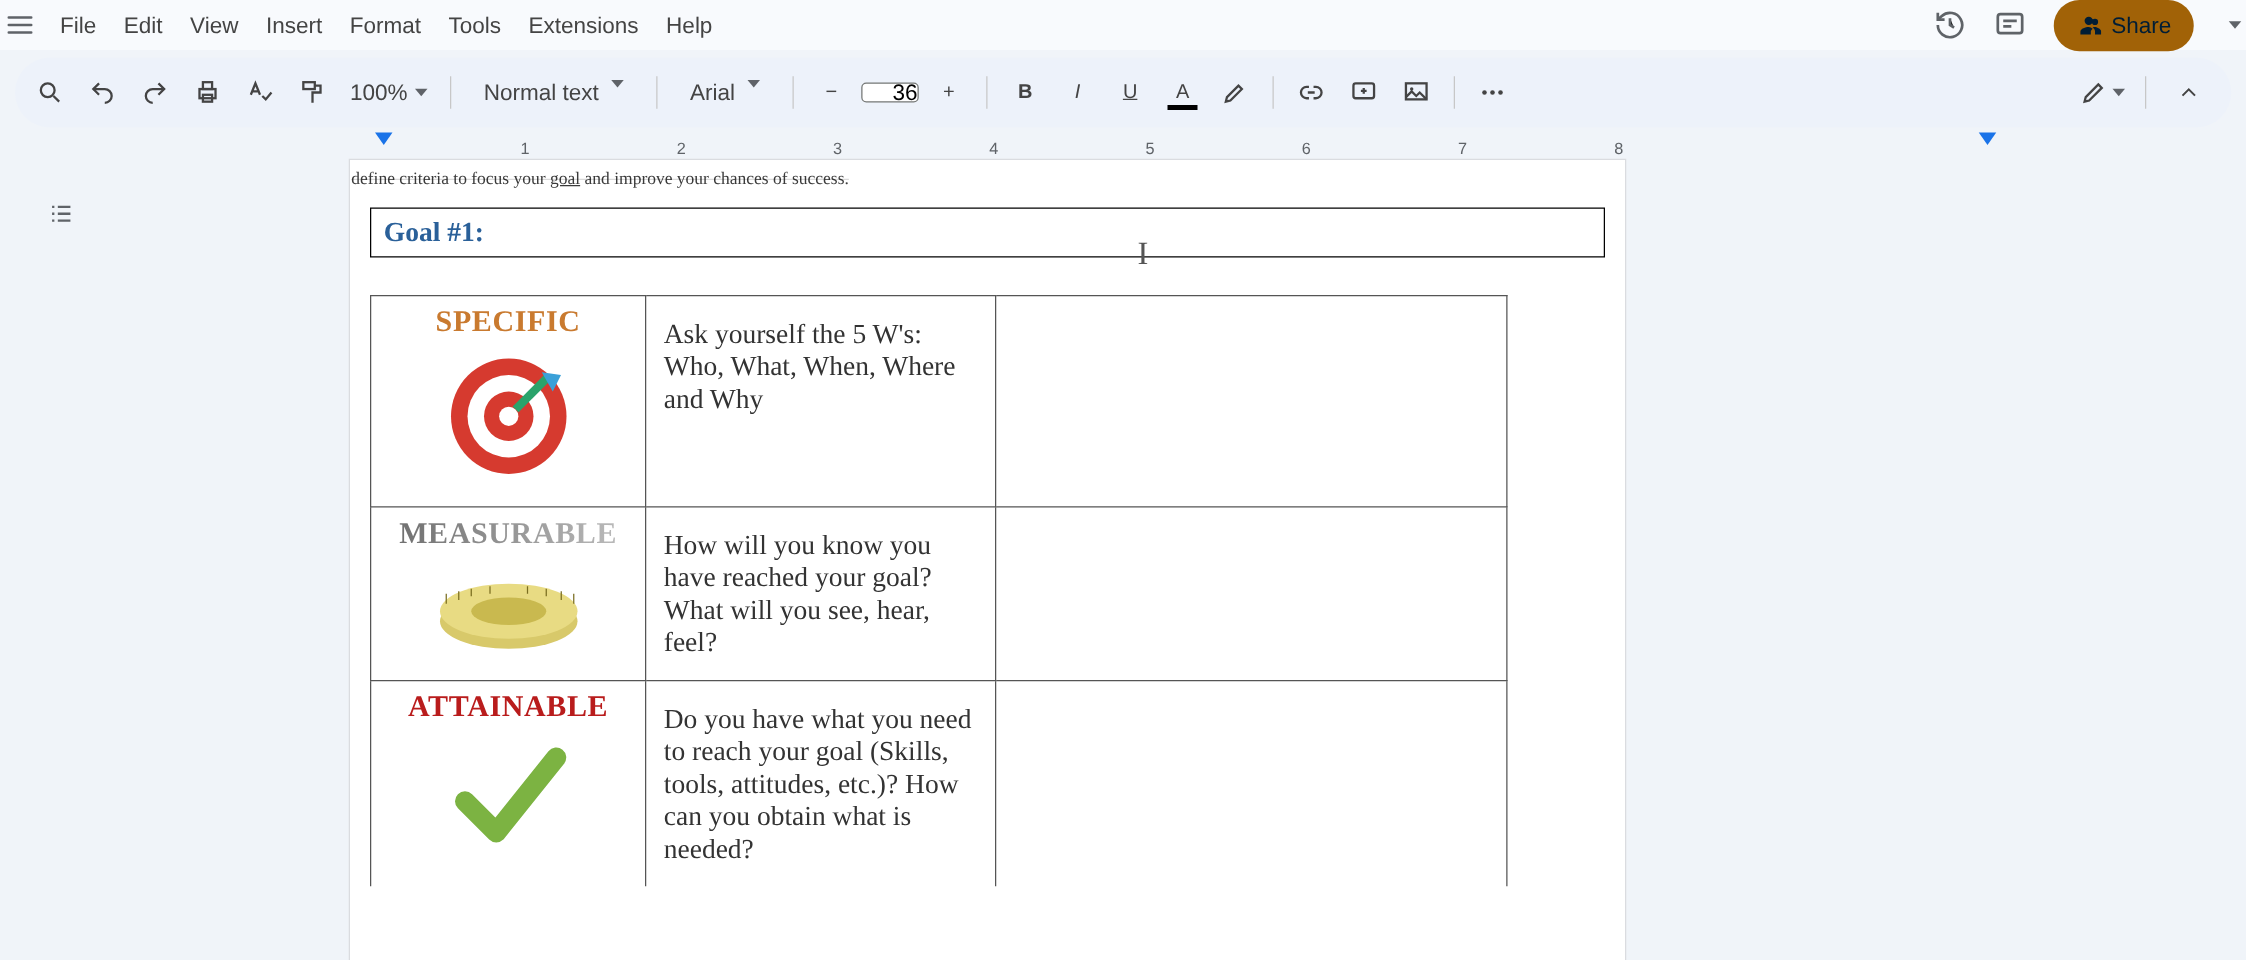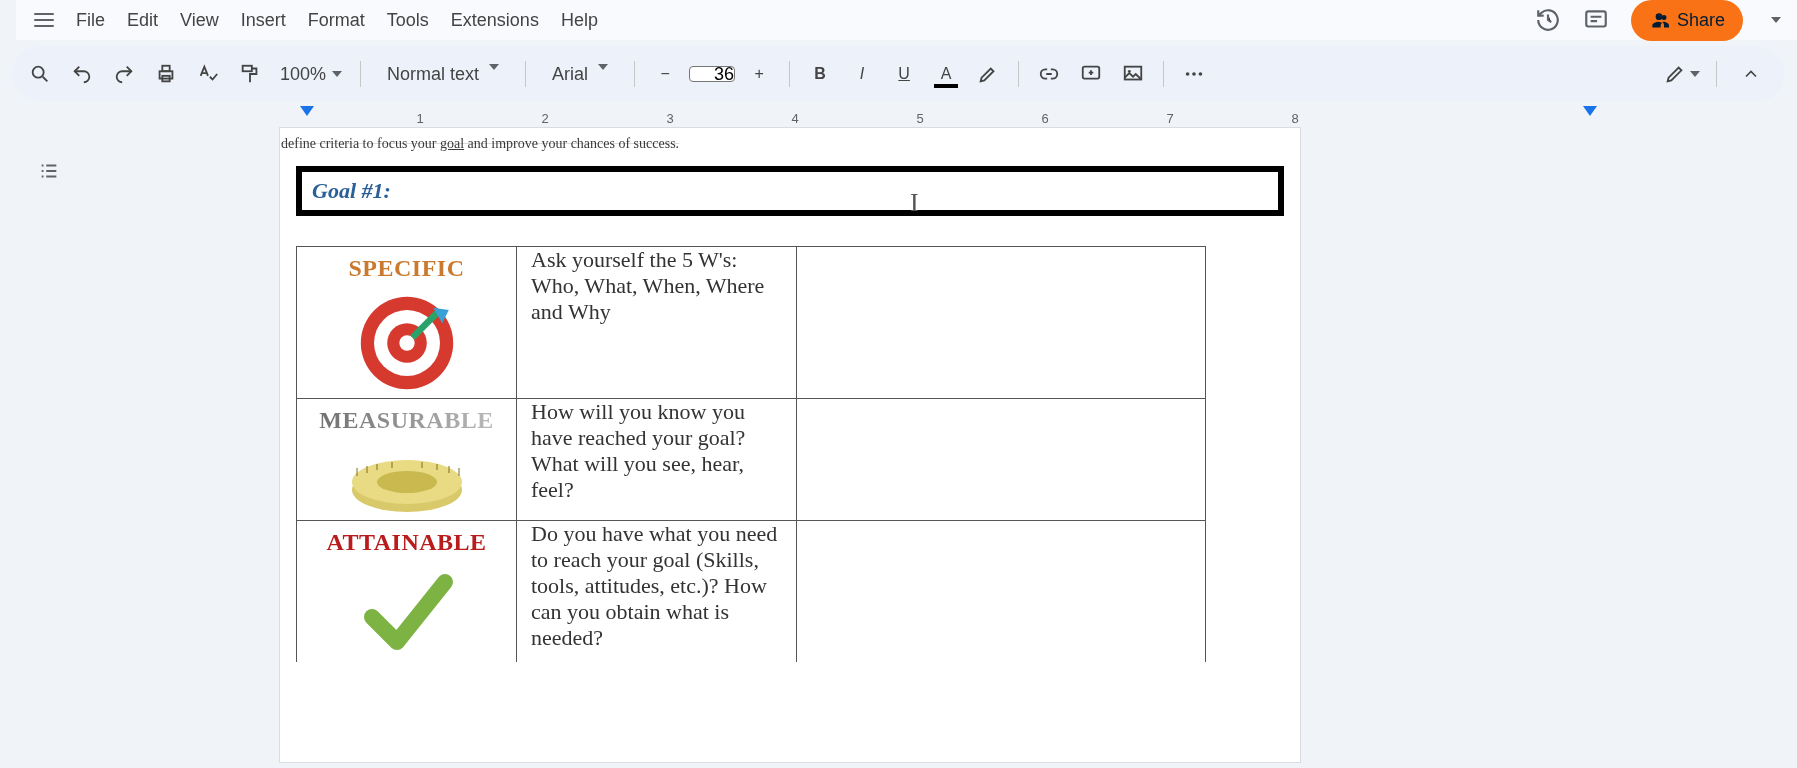--- a/index.html
+++ b/index.html
@@ -1,23 +1,23 @@
 <!DOCTYPE html>
 <html><head>
 <meta charset="utf-8">
 <style>
   * { box-sizing: border-box; margin: 0; padding: 0; }
   html, body { width: 1797px; height: 768px; font-family: Arial, sans-serif; background:#f0f4f9; overflow:hidden; }
-  .menubar { display:flex; align-items:center; height:40px; padding:0 16px; background:#f8fafd; color:#444; font-size:18px;margin-left:16px;}
+  .menubar { display:flex; align-items:center; height:40px; padding:0 4px; background:#f8fafd; color:#444; font-size:18px;}
   .menubar .hamburger { width:24px;height:24px; margin-right:20px; color:#5f6368;}
   .menubar .menu-items { display:flex; gap:22px;}
   .menubar .menu-item { cursor:pointer; }
   .menubar .spacer { flex:1; }
   .menubar .right-icons { display:flex; align-items:center; gap:22px;}
-  .menubar .share-btn { display:flex; align-items:center; gap:8px; background:#f97316; color:#001d35; padding:10px 18px; border-radius:32px; font-weight:500; font-size:18px; cursor:pointer;}
+  .menubar .share-btn { display:flex; align-items:center; gap:8px; background:#a16207; color:#001d35; padding:10px 18px; border-radius:32px; font-weight:500; font-size:18px; cursor:pointer;}
   .menubar .share-caret { color:#5f6368; margin-left:6px;}
   .toolbar { display:flex; align-items:center; height:56px; margin:6px 12px; padding:0 10px; background:#edf2fa; border-radius:28px; color:#444; gap:6px;}
   .tbtn { width:36px;height:36px; display:flex; align-items:center; justify-content:center; border-radius:6px; cursor:pointer; color:#444;}
   .tsep { width:1px; height:26px; background:#c7c7c7; margin:0 6px;}
   .zoom { display:flex; align-items:center; gap:6px; font-size:18px; padding:0 6px; cursor:pointer;}
   .styles-dd, .font-dd { display:flex; align-items:flex-start; gap:10px; font-size:18px; padding:0 14px; cursor:pointer; }
   .font-size-box { display:flex; align-items:center; gap:6px;}
   .font-size-box .fs-input { width:46px; height:16px; border:1px solid #747775; border-radius:4px; text-align:right; font-size:18px; background:#fff;}
   .bold { font-weight:bold;}
   .italic { font-style:italic;}
@@ -28,25 +28,25 @@
   .pencil-dd { display:flex; align-items:center; gap:4px;}
   .ruler-strip { position:relative; height:24px; margin-left:280px; margin-right:120px; color:#5f6368; font-size:13px;}
   .ruler-strip .tick{position:absolute; top:3px; transform:translateX(-50%);}
   .ruler-strip .indent-marker{position:absolute; top:-2px; left:20px; width:0;height:0;border-left:7px solid transparent;border-right:7px solid transparent;border-top:10px solid #1a73e8;}
   .ruler-strip .right-marker{position:absolute; top:-2px; right:80px; width:0;height:0;border-left:7px solid transparent;border-right:7px solid transparent;border-top:10px solid #1a73e8;}
   .outline-rail { position:absolute; left:36px; top:160px;}
   .outline-rail .outline-icon{width:26px;height:22px;color:#5f6368;}
   .page-area { position:absolute; left:280px; top:128px; width:1020px; background:#fff; box-shadow:0 0 0 1px #dadce0; padding-bottom:100px;}
   .intro-line { font-family:"Times New Roman",serif; font-size:14px; color:#3b3b3b; padding:8px 18px 14px 1px; text-decoration: line-through; text-decoration-color: rgba(0,0,0,0.15);}
   .intro-line .goal-word{ text-decoration: underline; }
-  .goal-box { margin:0 16px 30px 16px; border:6px solid #000000;font-style:italic;}
+  .goal-box { margin:0 16px 30px 16px; border:1px solid #000000;}
   .goal-box .goal-label{ display:inline-block; font-family:"Times New Roman",serif; font-size:22px; font-weight:bold; color:#2a6099; padding:6px 10px;}
   .cursor-caret { position:absolute; left:630px; top:60px; font-family:serif; font-size:26px; color:#555;}
   .smart-table { margin:0 16px; border-collapse:collapse; width:910px;}
-  .smart-table td{ border:1px solid #555; vertical-align:top; padding:0 14px; font-family:"Times New Roman",serif; font-size:22px; color:#333;}
+  .smart-table td{ border:1px solid #555; vertical-align:top; padding:17px 14px; font-family:"Times New Roman",serif; font-size:22px; color:#333;}
   .smart-table td.col1{ width:220px; text-align:center; padding-top:8px;}
   .smart-table td.col2{ width:280px;}
   .smart-table td.col3{ width:auto;}
   .row-title { font-weight:bold; font-size:24px; letter-spacing:0.5px; margin-bottom:6px; display:block;}
   .title-specific{ color:#c97a2f;}
   .title-measurable{ background: linear-gradient(90deg,#6d6d6d,#bdbdbd); -webkit-background-clip:text; color:transparent; font-weight:bold;}
   .title-attainable{ color:#b91c1c;}
   .icon-wrap{ display:flex; justify-content:center; margin-top:4px;}
   svg{display:block;}
   .dd-caret{ width:0;height:0;border-left:5px solid transparent;border-right:5px solid transparent;border-top:6px solid #5f6368; }

